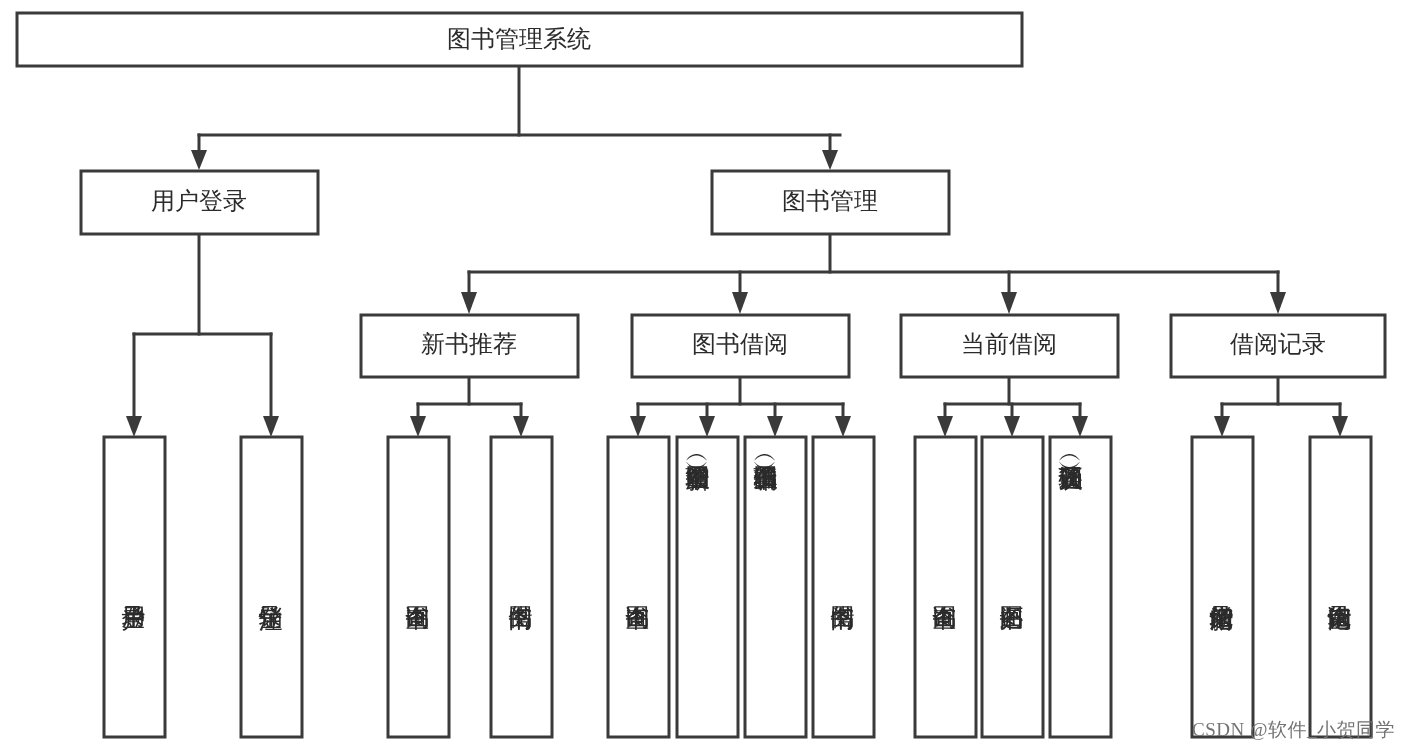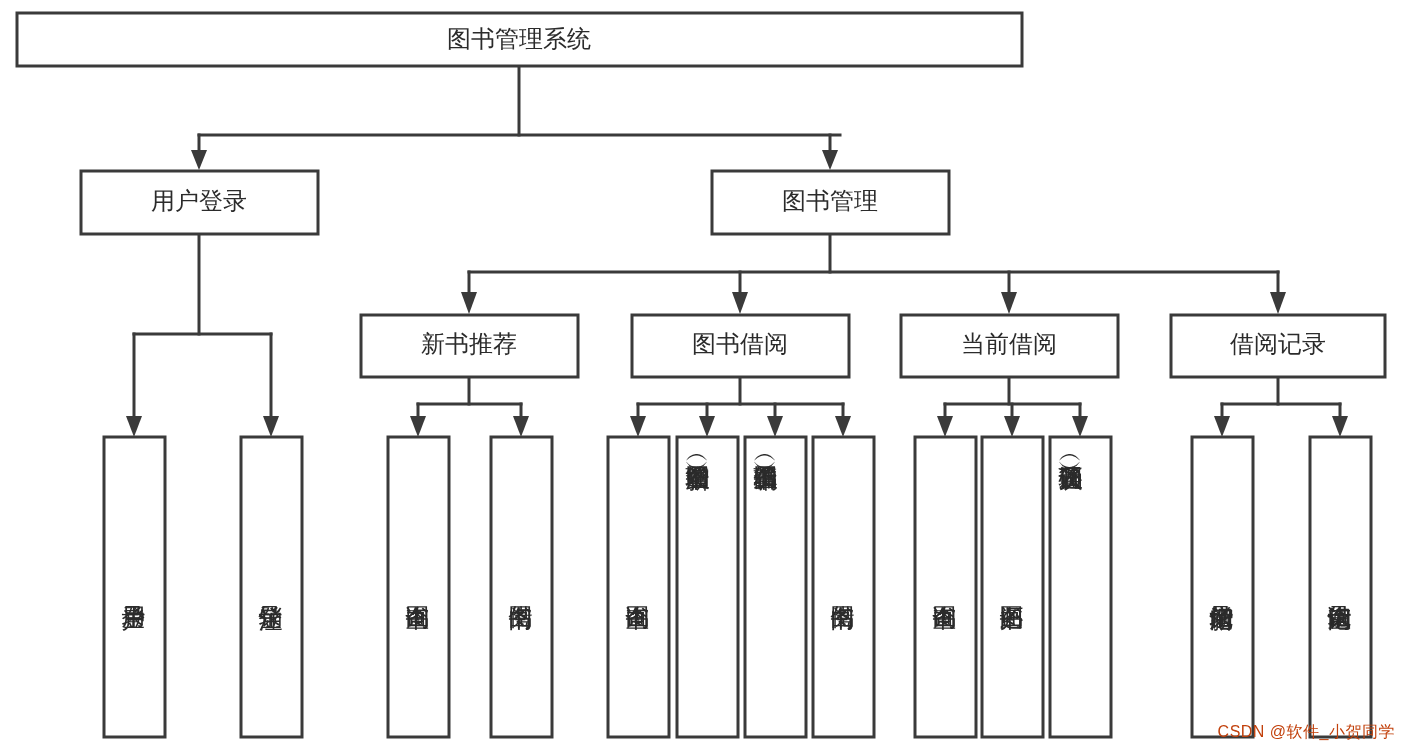--- a/index.html
+++ b/index.html
@@ -52,23 +52,23 @@
     font-size: 24px;
     fill: #2b2b2b;
     writing-mode: vertical-rl;
     text-orientation: upright;
     dominant-baseline: central;
   }
   .watermark {
     position: absolute;
     right: 10px;
     bottom: 4px;
-    font-family: Liberation Sans, sans-serif;
-    font-size: 16px;
-    color: #c2410c;
+    font-family: Liberation Serif, serif;
+    font-size: 19px;
+    color: #737373;
     white-space: nowrap;
     letter-spacing: 0.5px;
   }
 </style>
 </head>
 <body>
 
 <div id="diagram-root">
 
   <svg class="flow" viewBox="0 0 1405 747">

